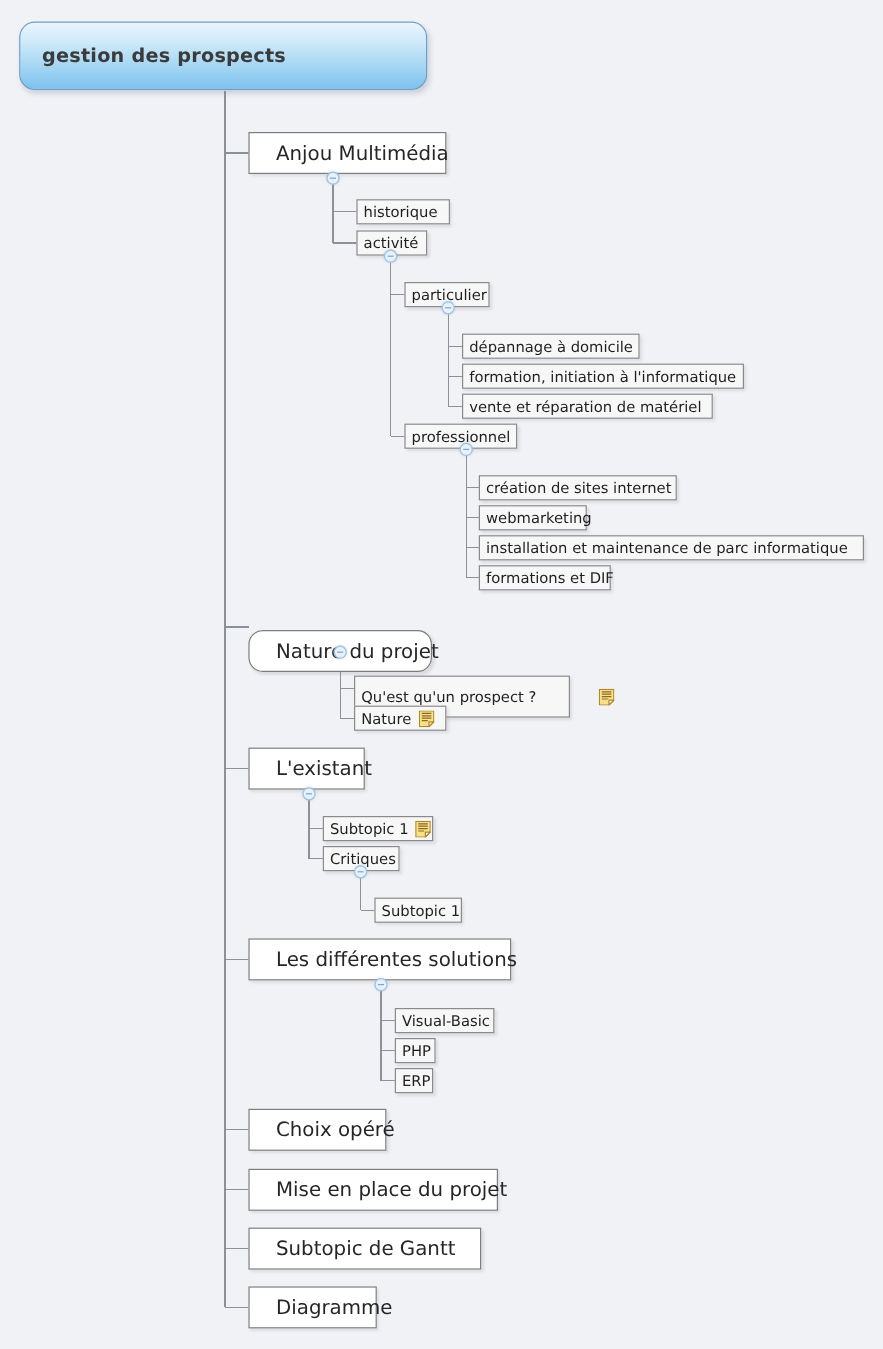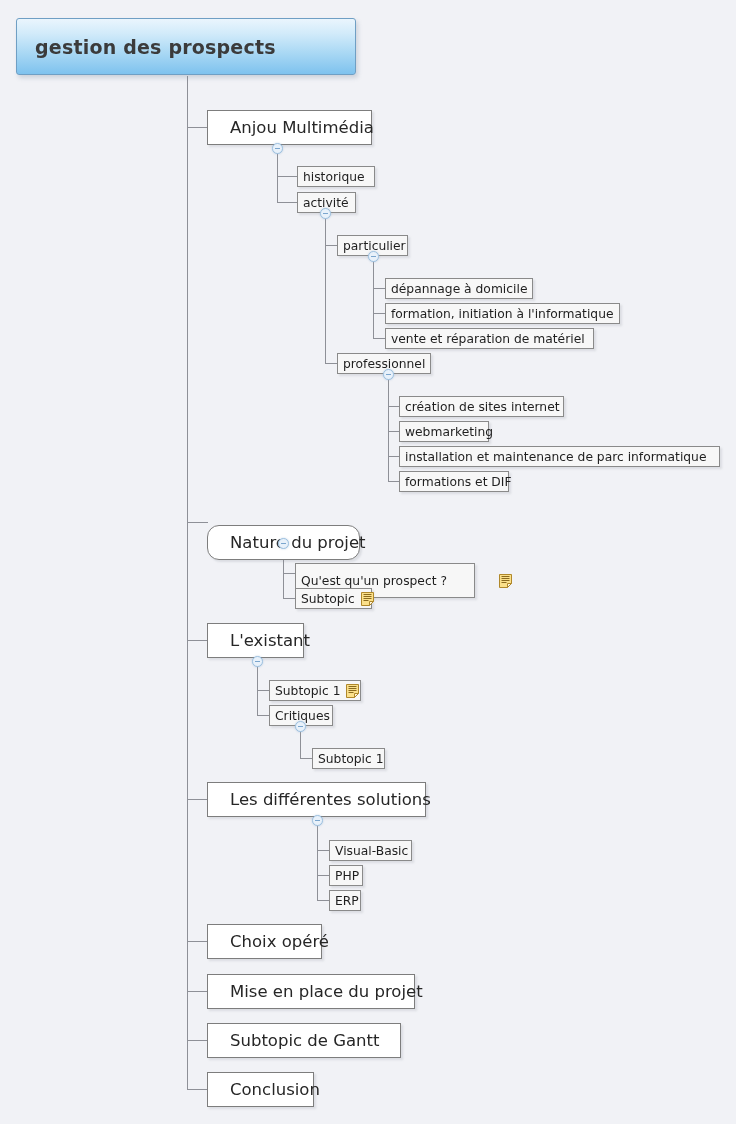--- a/index.html
+++ b/index.html
@@ -43,23 +43,23 @@
     border: 1px solid #878787;
     box-shadow: 2px 2px 2px rgba(120,125,140,.18);
   }
 
   .node .txt { display: inline-block; }
 
   
   .node.root {
     background: linear-gradient(to bottom, #eaf5fd 0%, #d2ebfa 26%, #a9d8f4 62%, #7ec2ee 100%);
     border: 1px solid #6f9fc4;
-    border-radius: 3px;
+    border-radius: 13px;
     font-weight: bold;
-    font-size: 19px;
+    font-size: 16px;
     color: #3b3b3b;
     padding: 0 18px;
     letter-spacing: .2px;
     box-shadow: 2px 3px 4px rgba(110,130,150,.28);
   }
 
   
   .node.lvl1 {
     background: #ffffff;
     border: 1px solid #7d7d7d;
@@ -195,21 +195,21 @@
 
   <div class="node lvl1" style="left:207px; top:974px; width:208px; height:35px;">
     <span class="txt">Mise en place du projet</span>
   </div>
 
   <div class="node lvl1" style="left:207px; top:1023px; width:194px; height:35px;">
     <span class="txt">Subtopic de Gantt</span>
   </div>
 
   <div class="node lvl1" style="left:207px; top:1072px; width:107px; height:35px;">
-    <span class="txt">Conclusion</span>
+    <span class="txt">Diagramme</span>
   </div>
 
   <div class="node lvl2" style="left:297px; top:166px; width:78px; height:21px;">
     <span class="txt">historique</span>
   </div>
 
   <div class="node lvl2" style="left:297px; top:192px; width:59px; height:21px;">
     <span class="txt">activité</span>
   </div>
   <div class="handle" style="left:320px; top:208px;"></div>
@@ -262,21 +262,21 @@
           <path d="M2.5 2.5 H10.5"></path>
           <path d="M2.5 4.5 H10.5"></path>
           <path d="M2.5 6.5 H10.5"></path>
           <path d="M2.5 8.5 H7.5"></path>
         </g>
       </svg>
     </span>
   </div>
 
   <div class="node lvl2" style="left:295px; top:588px; width:77px; height:21px;">
-    <span class="txt">Subtopic</span>
+    <span class="txt">Nature</span>
     <span class="note-icon">
       <svg width="13" height="14" viewBox="0 0 13 14">
         <path d="M0.5 0.5 H12.5 V9.5 L8.5 13.5 H0.5 Z" fill="#fbe08a" stroke="#b0882a" stroke-width="1"></path>
         <path d="M12.5 9.5 L8.5 9.5 L8.5 13.5 Z" fill="#fdf5dc" stroke="#b0882a" stroke-width="1"></path>
         <g stroke="#8a6a1e" stroke-width="1">
           <path d="M2.5 2.5 H10.5"></path>
           <path d="M2.5 4.5 H10.5"></path>
           <path d="M2.5 6.5 H10.5"></path>
           <path d="M2.5 8.5 H7.5"></path>
         </g>

